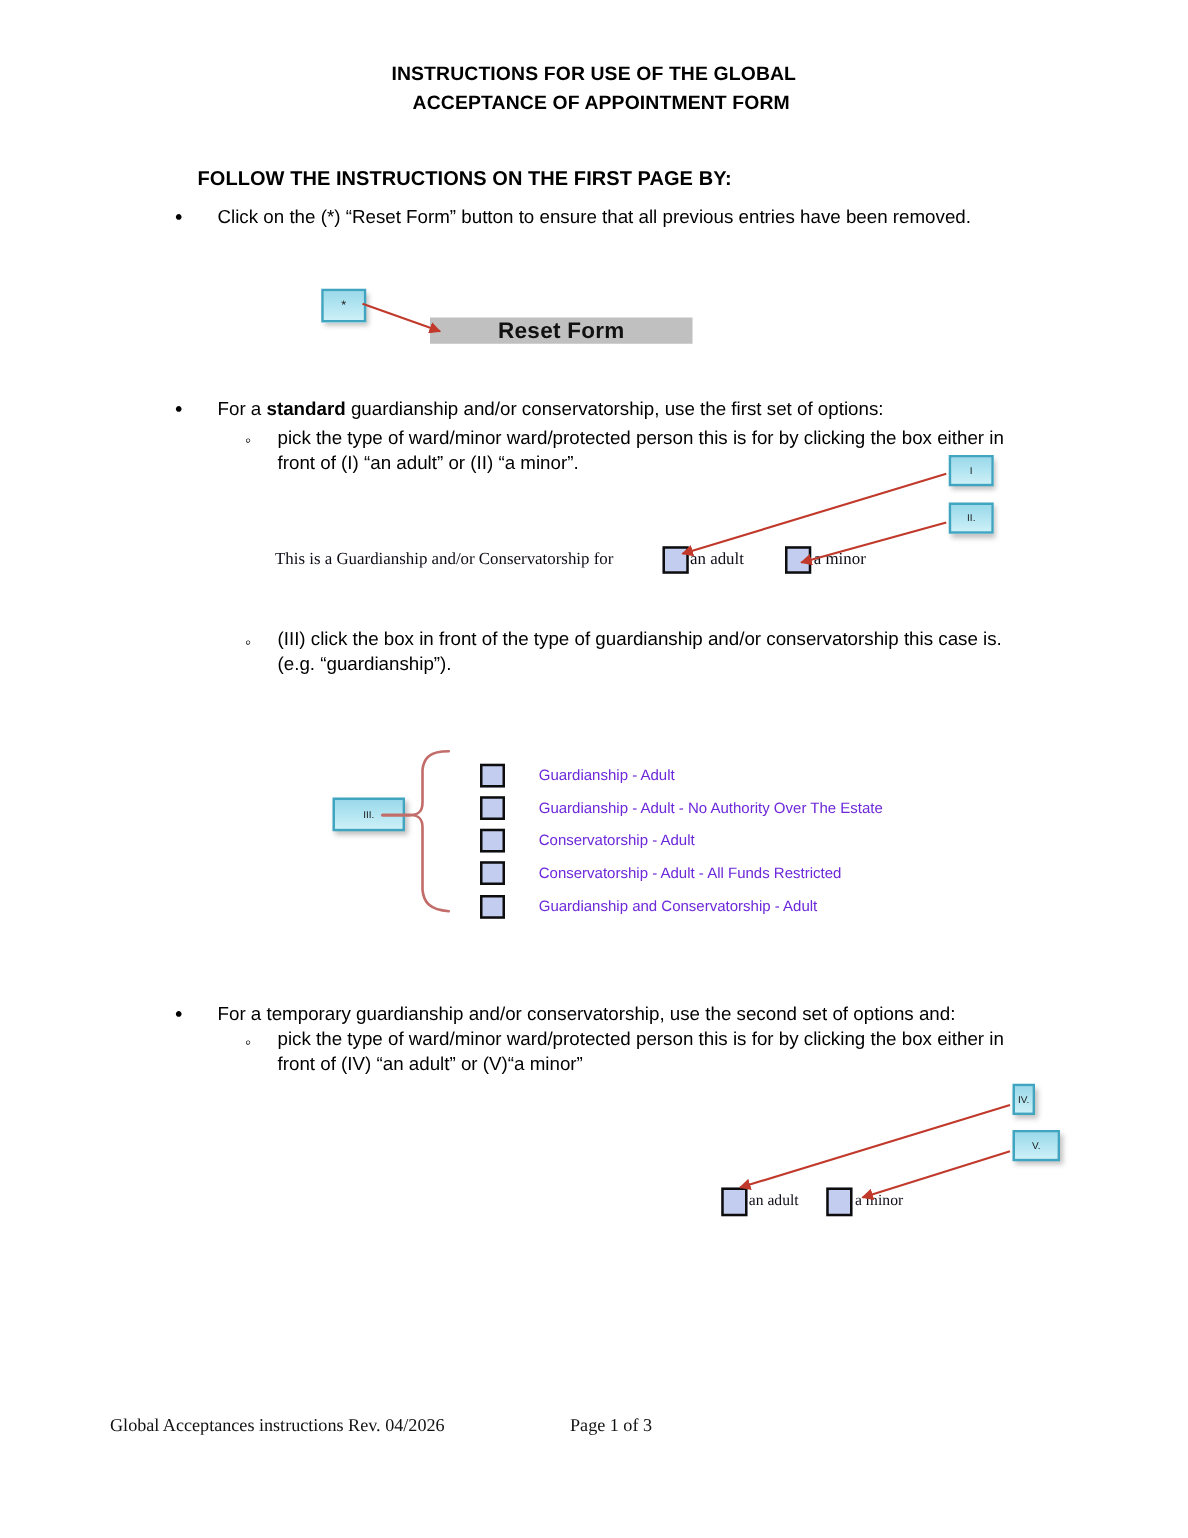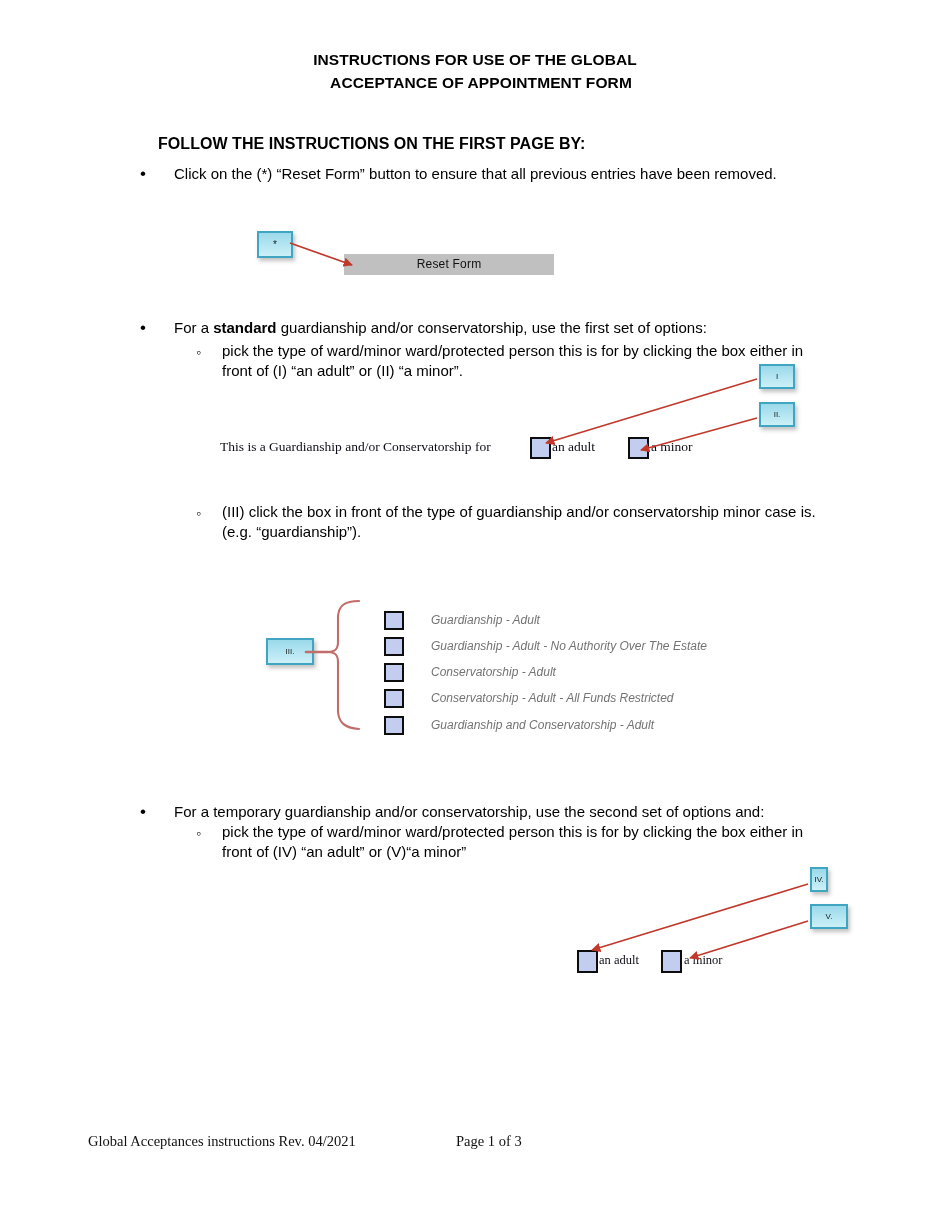--- a/index.html
+++ b/index.html
@@ -82,22 +82,22 @@
 
   
   .reset-btn {
     position: absolute;
     left: 344px;
     top: 254px;
     width: 210px;
     height: 21px;
     background: #c0c0c0;
     color: #111111;
-    font-size: 12px;
-    font-weight: normal;
+    font-size: 18px;
+    font-weight: bold;
     text-align: center;
     line-height: 21px;
     letter-spacing: 0.2px;
   }
 
   
   .callout {
     position: absolute;
     background: linear-gradient(to bottom, #9bd9ea 0%, #b5e6f2 55%, #cdf0f7 100%);
     border: 2px solid #3fa5c0;
@@ -129,23 +129,22 @@
     white-space: nowrap;
     font-family: Liberation Serif, serif;
   }
   .formline.small { font-size: 12.5px; }
   .under-bold { font-weight: bold; text-decoration: underline; }
 
   
   .optlabel {
     position: absolute;
     font-size: 12px;
-    color: #737373;
+    color: #6d28d9;
     white-space: nowrap;
-    font-style: italic;
   }
 
   
   .overlay {
     position: absolute;
     left: 0;
     top: 0;
     width: 950px;
     height: 1230px;
     pointer-events: none;
@@ -209,24 +208,24 @@
   <div class="formline" style="left:220px; top:439px;">
     <span>This is a Guardianship and/or Conservatorship for</span>
   </div>
   <div class="fcheck" style="left:530px; top:437px; width:21px; height:22px;"></div>
   <div class="formline" style="left:552px; top:439px;">an adult</div>
   <div class="fcheck" style="left:628px; top:437px; width:21px; height:22px;"></div>
   <div class="formline" style="left:651px; top:439px;">a minor</div>
 
   <div class="subbullet" style="left:196px; top:502px; width:625px;">
     <span class="ocircle">◦</span>
-    <span class="stxt">(III) click the box in front of the type of guardianship and/or conservatorship minor case is. (e.g. “guardianship”).</span>
-  </div>
-
-  <div class="callout" style="left:266px; top:638px; width:48px; height:27px;">
+    <span class="stxt">(III) click the box in front of the type of guardianship and/or conservatorship this case is. (e.g. “guardianship”).</span>
+  </div>
+
+  <div class="callout" style="left:266px; top:638px; width:58px; height:27px;">
     <span>III.</span>
   </div>
 
   <div class="fcheck" style="left:384px; top:611px; width:20px; height:19px;"></div>
   <div class="optlabel" style="left:431px; top:613px;">Guardianship - Adult</div>
 
   <div class="fcheck" style="left:384px; top:637px; width:20px; height:19px;"></div>
   <div class="optlabel" style="left:431px; top:639px;">Guardianship - Adult - No Authority Over The Estate</div>
 
   <div class="fcheck" style="left:384px; top:663px; width:20px; height:19px;"></div>
@@ -281,16 +280,16 @@
              C 344 601, 339 606, 338 616
              L 338 642
              C 338 650, 334 652, 328 652
              C 334 652, 338 654, 338 662
              L 338 712
              C 339 722, 344 728, 359 729" fill="none" stroke="#c26d6a" stroke-width="2.1" stroke-linecap="round"></path>
 
     <line x1="328" y1="652" x2="306" y2="652" stroke="#c26d6a" stroke-width="2.6" stroke-linecap="round"></line>
   </svg>
 
-  <div class="footer left">Global Acceptances instructions Rev. 04/2021</div>
+  <div class="footer left">Global Acceptances instructions Rev. 04/2026</div>
   <div class="footer page">Page 1 of 3</div>
 
 </div>
 
 </body></html>

